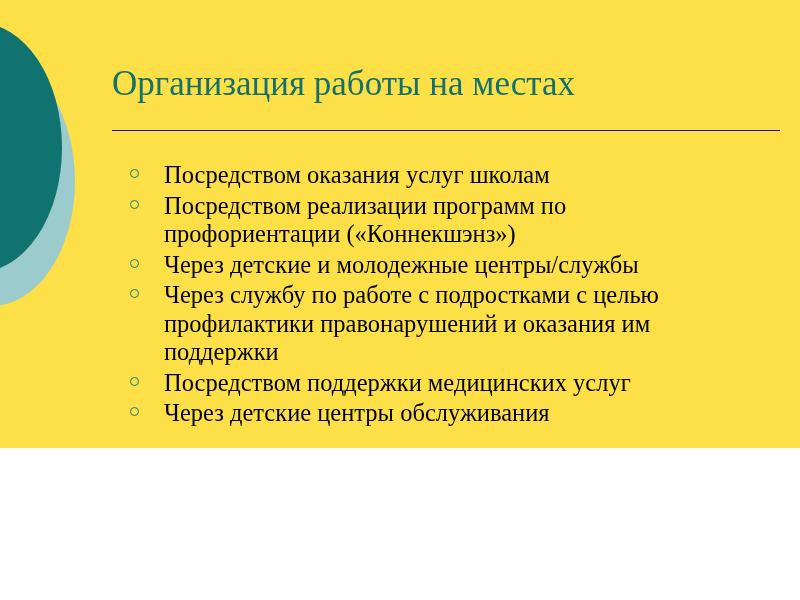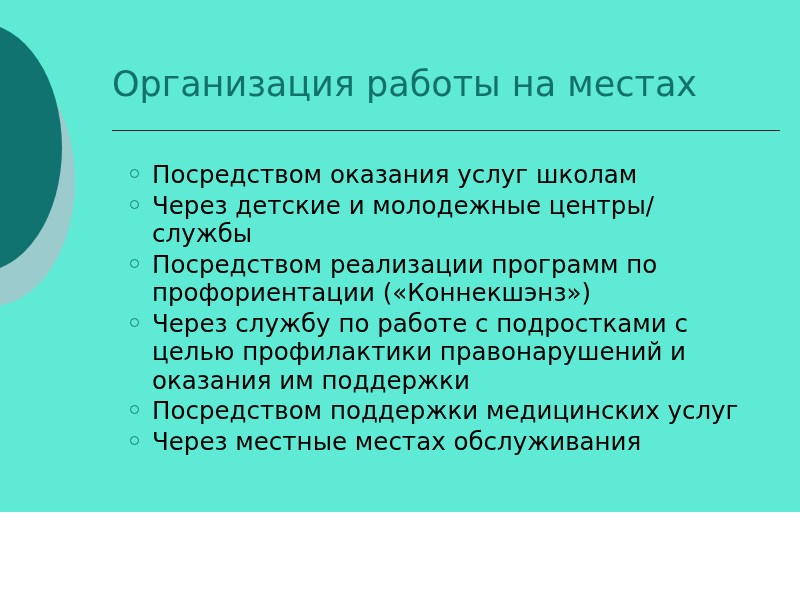--- a/index.html
+++ b/index.html
@@ -7,23 +7,24 @@
     margin: 0;
     padding: 0;
     background: #ffffff;
   }
   body {
     font-family: "DejaVu Sans", sans-serif;
   }
   .slide {
     position: relative;
     width: 800px;
-    height: 512px;
-    background: #5eead4;
+    height: 448px;
+    background: #fde047;
     overflow: hidden;
+    font-family: Liberation Serif, serif;
   }
 
   
   .deco {
     position: absolute;
     left: 0;
     top: 0;
     width: 230px;
     height: 340px;
     pointer-events: none;
@@ -95,20 +96,21 @@
     left: 4px;
     top: 8px;
     width: 9px;
     height: 9px;
     border: 1.7px solid #197d75;
     border-radius: 50%;
     box-sizing: border-box;
   }
   .bullet-text {
     display: block;
+    margin-left: 12px;
   }
 </style>
 </head>
 <body>
 
 <div class="slide">
 
   <div class="deco">
     <div class="circle-light"></div>
     <div class="circle-dark"></div>
@@ -119,33 +121,33 @@
   </div>
   <div class="title-rule"></div>
 
   <ul class="bullet-list">
     <li class="bullet-item">
       <span class="bullet-marker"></span>
       <span class="bullet-text">Посредством оказания услуг школам</span>
     </li>
     <li class="bullet-item">
       <span class="bullet-marker"></span>
-      <span class="bullet-text">Через детские и молодежные центры/службы</span>
+      <span class="bullet-text">Посредством реализации программ по профориентации («Коннекшэнз»)</span>
     </li>
     <li class="bullet-item">
       <span class="bullet-marker"></span>
-      <span class="bullet-text">Посредством реализации программ по профориентации («Коннекшэнз»)</span>
+      <span class="bullet-text">Через детские и молодежные центры/службы</span>
     </li>
     <li class="bullet-item">
       <span class="bullet-marker"></span>
       <span class="bullet-text">Через службу по работе с подростками с целью профилактики правонарушений и оказания им поддержки</span>
     </li>
     <li class="bullet-item">
       <span class="bullet-marker"></span>
       <span class="bullet-text">Посредством поддержки медицинских услуг</span>
     </li>
     <li class="bullet-item">
       <span class="bullet-marker"></span>
-      <span class="bullet-text">Через местные местах обслуживания</span>
+      <span class="bullet-text">Через детские центры обслуживания</span>
     </li>
   </ul>
 
 </div>
 
 </body></html>

